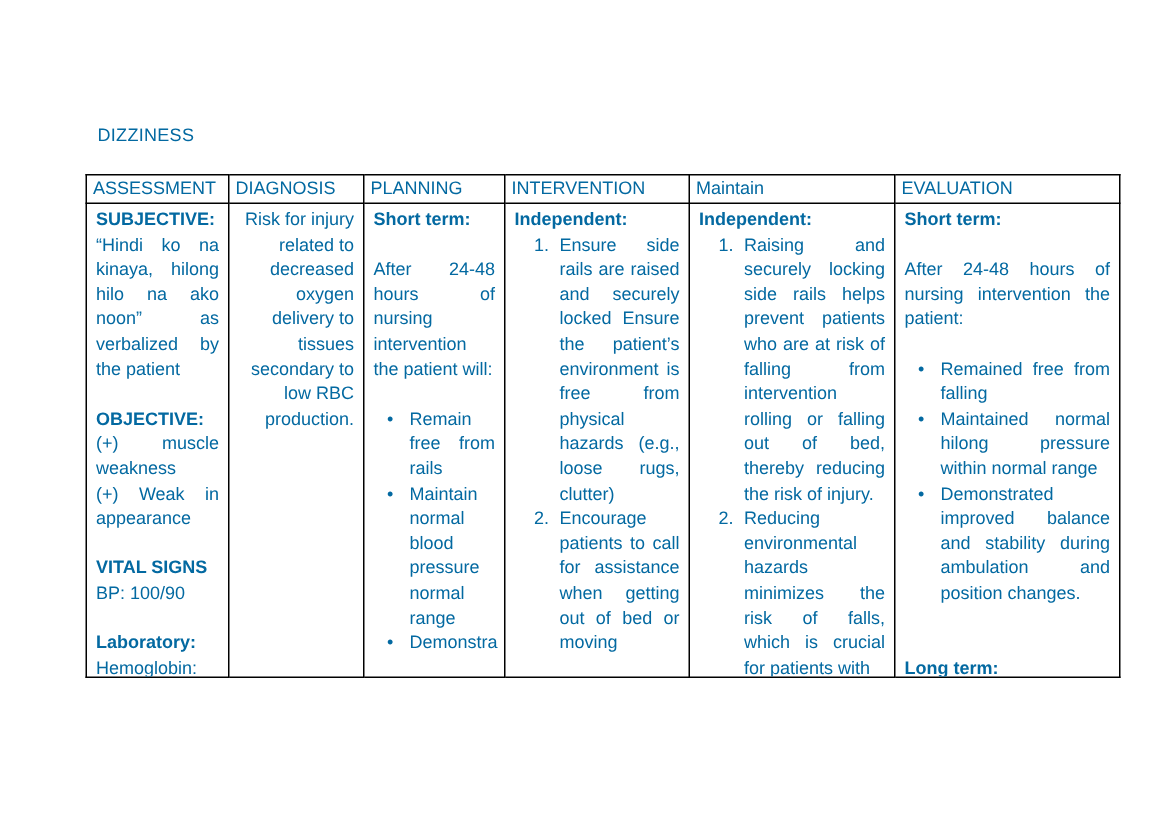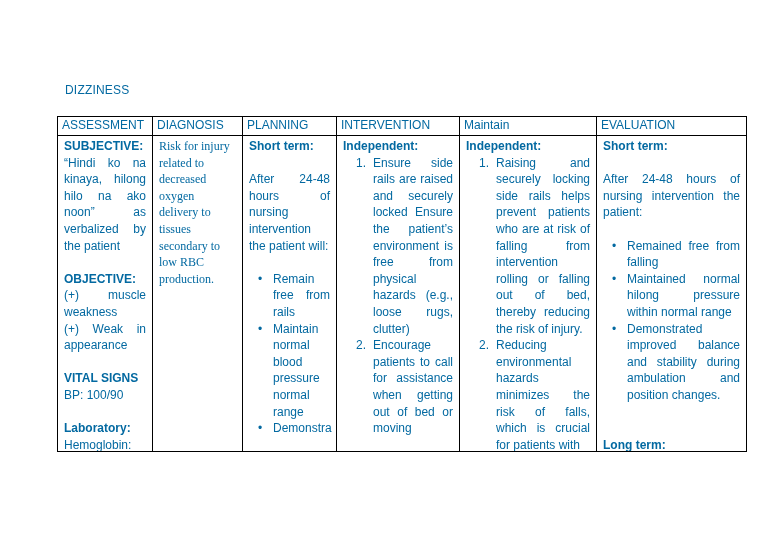--- a/index.html
+++ b/index.html
@@ -43,21 +43,21 @@
   }
   .cw {
     box-sizing:border-box;
     height:315px;
     overflow:hidden;
     padding:2px 6px 0 6px;
     line-height:16.6px;
   }
   .cw .h { font-weight:bold; text-align:left; }
   .cw .p { text-align:justify; }
-  .col-diagnosis .cw .p { text-align:left;font-family:Liberation Serif, serif; }
+  .col-diagnosis .cw .p { text-align:right; }
   .cw .sp { height:16.6px; }
   ul.b {
     margin:0; padding:0 0 0 24px;
     list-style:none;
   }
   ul.b li {
     position:relative;
     text-align:justify;
   }
   ul.b li::before {

